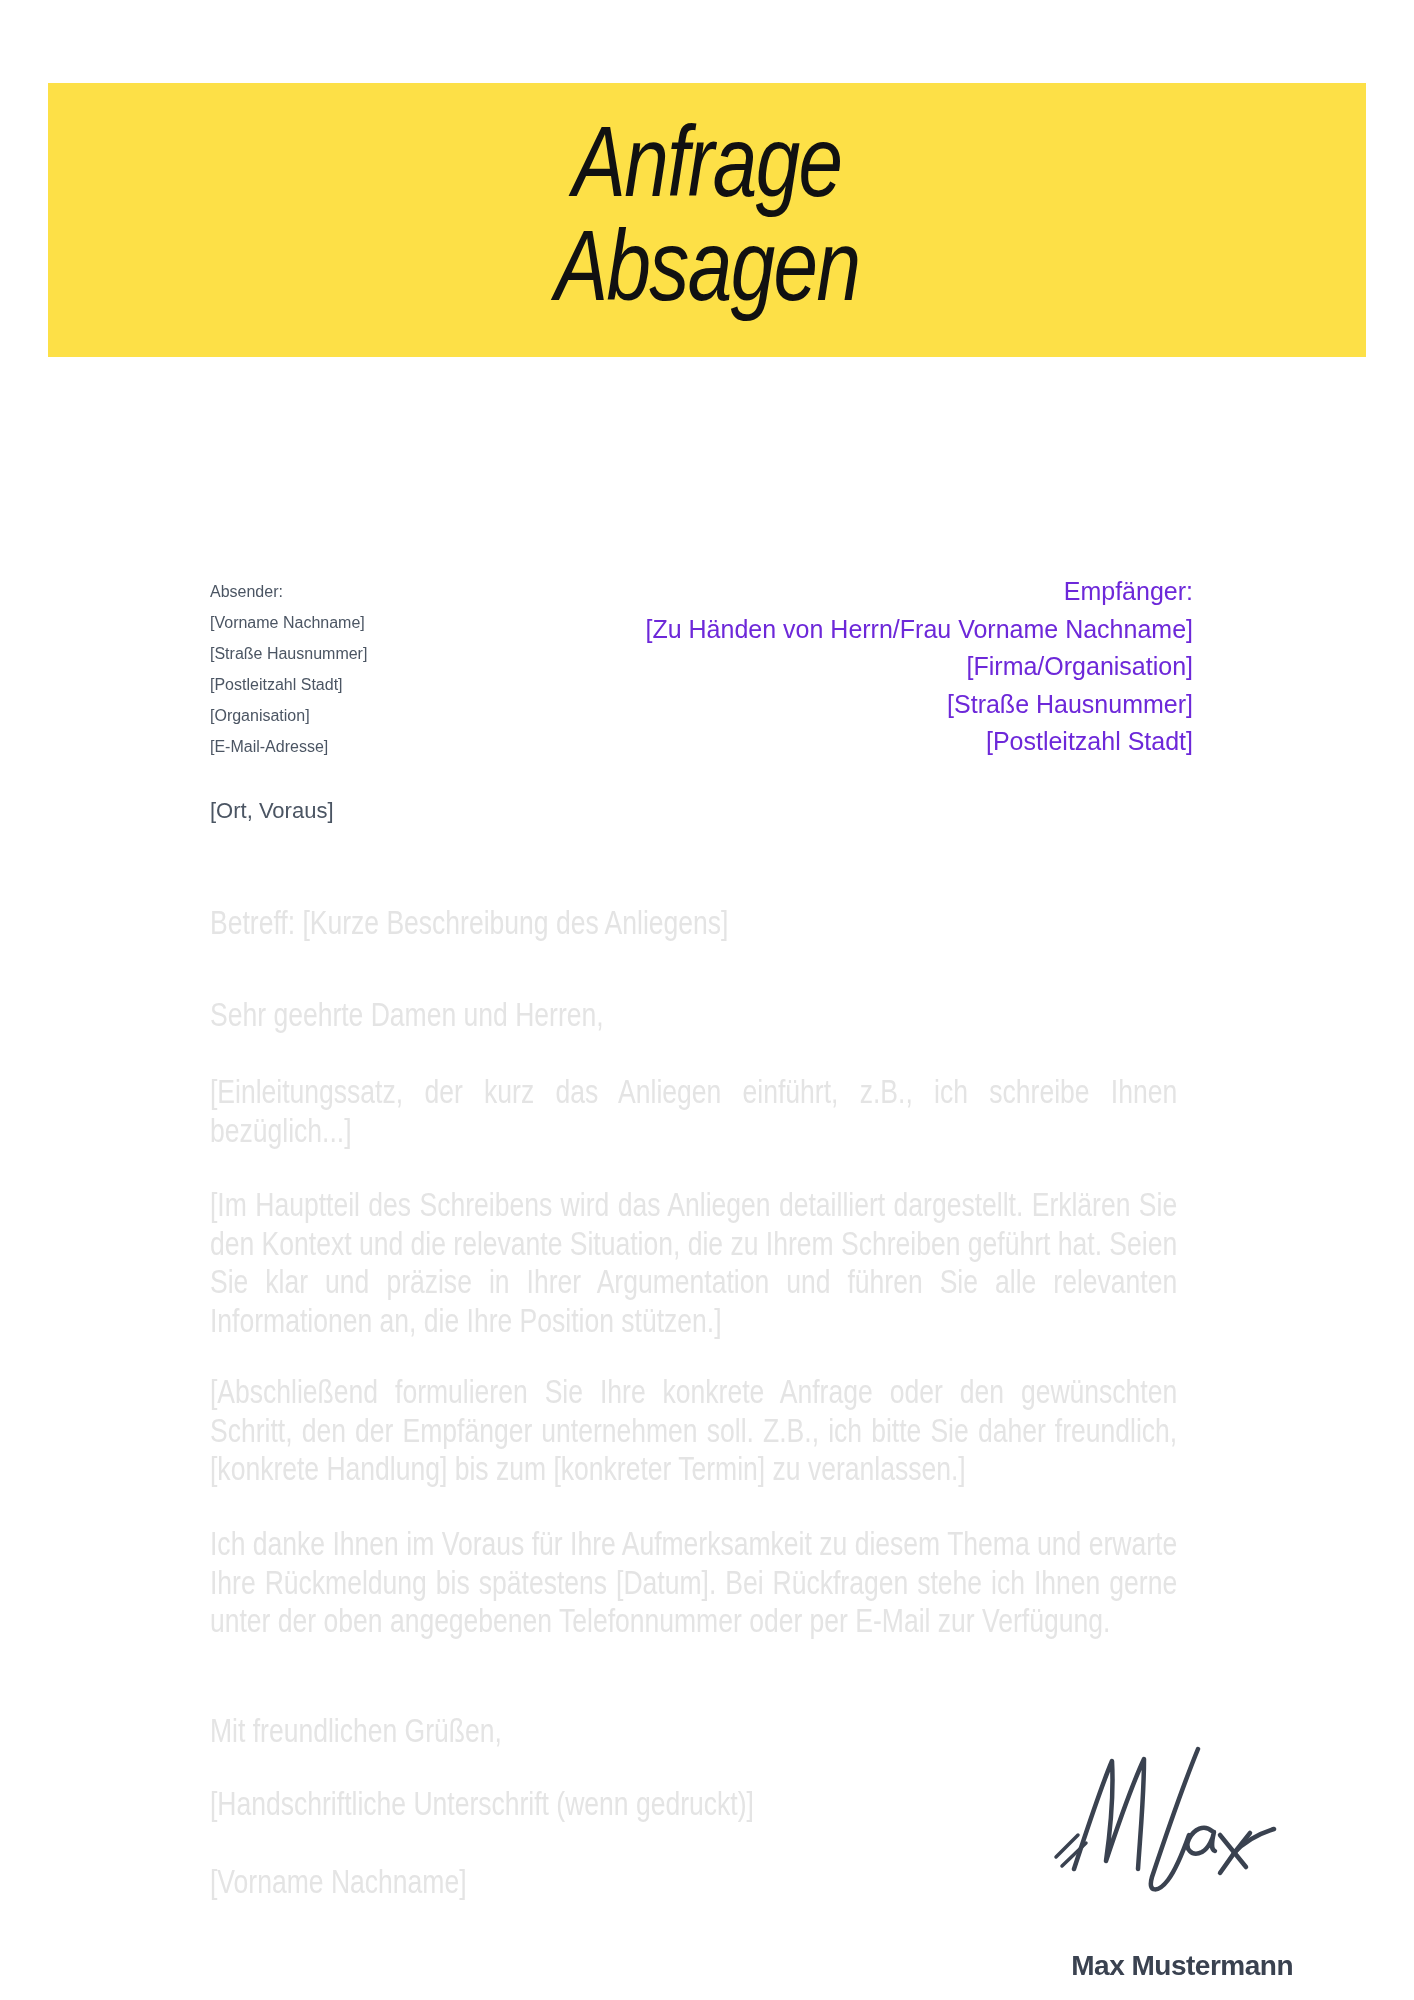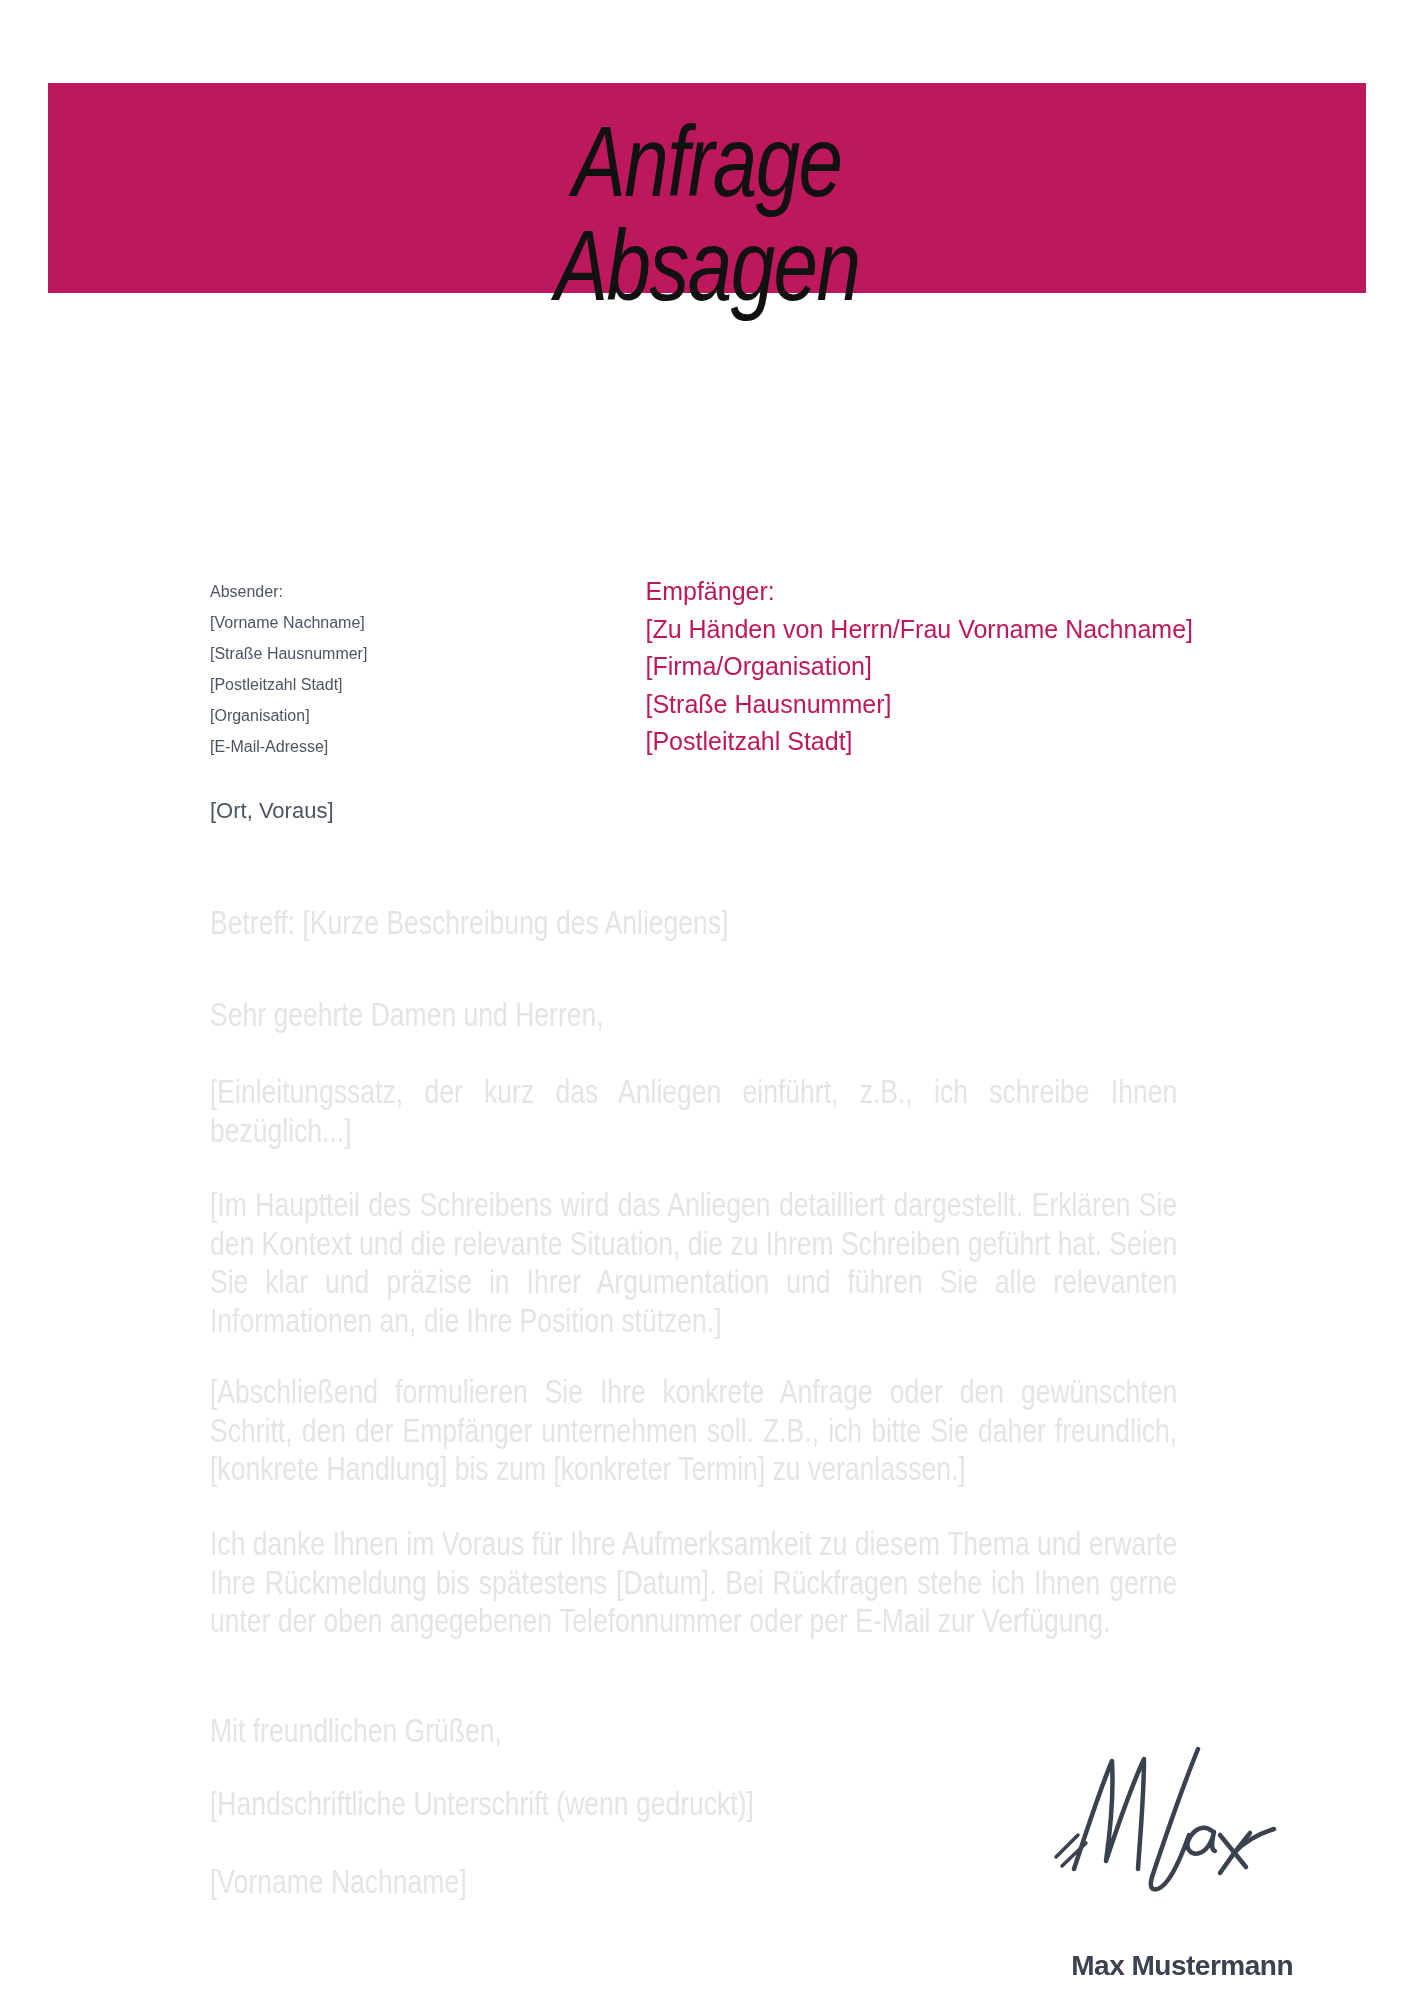--- a/index.html
+++ b/index.html
@@ -6,22 +6,22 @@
   .page{
     position:relative;
     width:1414px;height:2000px;
     background:#ffffff;
     overflow:hidden;
     font-family:"Liberation Sans", sans-serif;
   }
 
   
   .banner{
-    position:absolute;left:48px;top:83px;width:1318px;height:210px;
-    background:#be185d;
+    position:absolute;left:48px;top:83px;width:1318px;height:274px;
+    background:#fde047;
   }
   .title{
     margin:0;padding-top:26px;
     text-align:center;
     font-style:italic;font-weight:400;
     font-size:100px;line-height:104px;
     color:#111111;
     transform:scaleX(0.80);
     transform-origin:50% 0;
     letter-spacing:-2px;
@@ -32,21 +32,22 @@
   .sender{
     position:absolute;left:210px;top:576px;
     font-size:16px;line-height:31px;color:#4b5563;
   }
   .place-date{
     position:absolute;left:210px;top:795px;
     font-size:22px;line-height:31px;color:#4b5563;
   }
   .recipient{
     position:absolute;right:221px;top:573px;
-    font-size:25px;line-height:37.5px;color:#be185d;
+    text-align:right;
+    font-size:25px;line-height:37.5px;color:#6d28d9;
   }
 
   
   .body-col{
     position:absolute;left:210px;top:0;width:1240px;height:2000px;
     transform:scaleX(0.78);
     transform-origin:0 0;
     color:#e4e4e4;
     font-size:34px;line-height:38.5px;
   }

